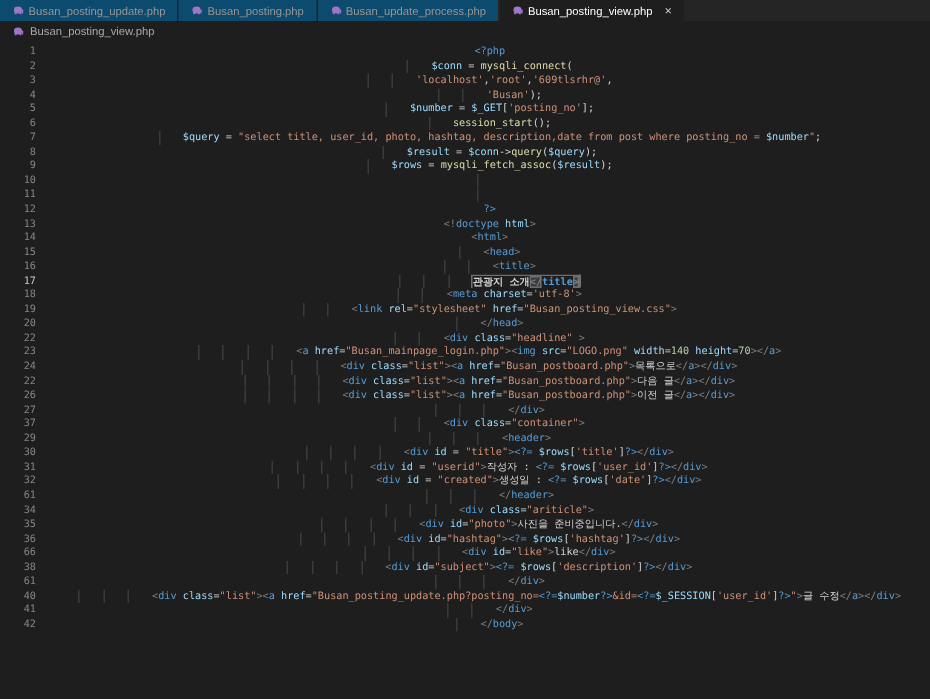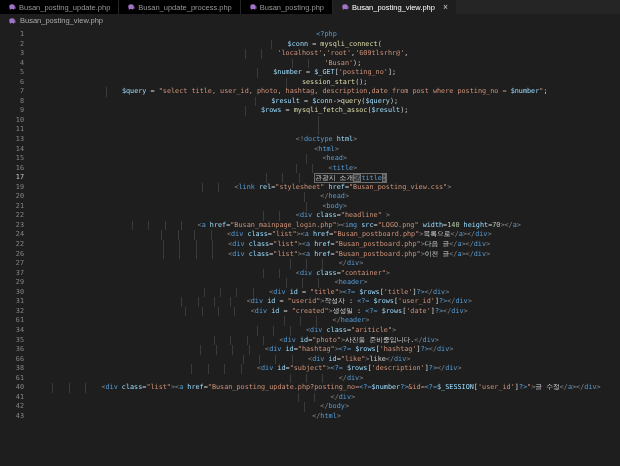--- a/index.html
+++ b/index.html
@@ -1,41 +1,41 @@
 <!DOCTYPE html>
 <html><head>
 <meta charset="utf-8">
 <style>
   html,body{margin:0;padding:0;background:#1e1e1e;}
   .app{width:620px;height:466px;overflow:hidden;background:#1e1e1e;position:relative;
        font-family:"Liberation Sans",sans-serif;}
   
   .tabbar{height:14px;background:#252526;display:flex;align-items:stretch;}
-  .tab{display:flex;align-items:center;gap:3px;padding:0 8px;background:#000000;
+  .tab{display:flex;align-items:center;gap:3px;padding:0 8px;background:#0c4a6e;
        color:#969696;font-size:7.5px;border-right:1px solid #252526;cursor:pointer;white-space:nowrap;}
   .tab.active{background:#1e1e1e;color:#ffffff;}
   .tab-close{margin-left:5px;color:#cccccc;font-size:8.5px;line-height:1;}
   .ficon{display:inline-flex;flex:none;}
   
   .breadcrumb{height:13px;display:flex;align-items:center;gap:4px;padding-left:8px;
               background:#1e1e1e;color:#a9a9a9;font-size:7.5px;}
   
   .editor{padding:3px 0 0 4px;font-family:"DejaVu Sans Mono","Liberation Mono",monospace;
           font-size:6.8px;line-height:9.55px;}
   .row{display:flex;height:9.55px;}
   .ln{flex:none;width:20px;text-align:right;margin-right:9px;color:#858585;user-select:none;}
   .ln.active{color:#c6c6c6;}
   .lc{white-space:pre;flex:1 1 auto;overflow:hidden;text-align:center;}
   .ind{display:inline-block;width:4ch;height:9.55px;border-left:1px solid #3a3a3a;
        vertical-align:top;box-sizing:border-box;}
   .tk-pd{color:#569cd6}.tk-tag{color:#569cd6}.tk-br{color:#808080}
   .tk-attr{color:#9cdcfe}.tk-var{color:#9cdcfe}.tk-fn{color:#dcdcaa}
   .tk-str{color:#ce9178}.tk-pun{color:#d4d4d4}.tk-txt{color:#d4d4d4}.tk-num{color:#b5cea8}
   .tk-match{background:#3a3d41;box-shadow:inset 0 0 0 1px #6e6e6e;}
-  .curbox{outline:1px solid #6e6e6e;}
+  .curbox{outline:1px solid #6e6e6e;font-weight:bold;}
   .cursor{display:inline-block;width:1px;height:8px;background:#d7d7d7;vertical-align:-1px;}
 </style>
 </head>
 <body>
 
 <div class="app">
   <div class="tabbar">
       <div class="tab">
         <span class="ficon">
           <svg width="8" height="8" viewBox="0 0 10 10">
@@ -49,32 +49,32 @@
       </div>
       <div class="tab">
         <span class="ficon">
           <svg width="8" height="8" viewBox="0 0 10 10">
             <ellipse cx="5" cy="4.6" rx="3.4" ry="2.9" fill="#a173c9"></ellipse>
             <rect x="2.2" y="5.5" width="1.6" height="2.6" fill="#a173c9"></rect>
             <rect x="6.2" y="5.5" width="1.6" height="2.6" fill="#a173c9"></rect>
             <rect x="8" y="4.2" width="1.3" height="3.4" rx="0.6" fill="#a173c9"></rect>
           </svg>
         </span>
+        <span>Busan_posting.php</span>
+      </div>
+      <div class="tab">
+        <span class="ficon">
+          <svg width="8" height="8" viewBox="0 0 10 10">
+            <ellipse cx="5" cy="4.6" rx="3.4" ry="2.9" fill="#a173c9"></ellipse>
+            <rect x="2.2" y="5.5" width="1.6" height="2.6" fill="#a173c9"></rect>
+            <rect x="6.2" y="5.5" width="1.6" height="2.6" fill="#a173c9"></rect>
+            <rect x="8" y="4.2" width="1.3" height="3.4" rx="0.6" fill="#a173c9"></rect>
+          </svg>
+        </span>
         <span>Busan_update_process.php</span>
-      </div>
-      <div class="tab">
-        <span class="ficon">
-          <svg width="8" height="8" viewBox="0 0 10 10">
-            <ellipse cx="5" cy="4.6" rx="3.4" ry="2.9" fill="#a173c9"></ellipse>
-            <rect x="2.2" y="5.5" width="1.6" height="2.6" fill="#a173c9"></rect>
-            <rect x="6.2" y="5.5" width="1.6" height="2.6" fill="#a173c9"></rect>
-            <rect x="8" y="4.2" width="1.3" height="3.4" rx="0.6" fill="#a173c9"></rect>
-          </svg>
-        </span>
-        <span>Busan_posting.php</span>
       </div>
       <div class="tab active">
         <span class="ficon">
           <svg width="8" height="8" viewBox="0 0 10 10">
             <ellipse cx="5" cy="4.6" rx="3.4" ry="2.9" fill="#a173c9"></ellipse>
             <rect x="2.2" y="5.5" width="1.6" height="2.6" fill="#a173c9"></rect>
             <rect x="6.2" y="5.5" width="1.6" height="2.6" fill="#a173c9"></rect>
             <rect x="8" y="4.2" width="1.3" height="3.4" rx="0.6" fill="#a173c9"></rect>
           </svg>
         </span>
@@ -132,52 +132,56 @@
       </div>
       <div class="row">
         <span class="ln">10</span>
         <span class="lc"><span class="ind"></span></span>
       </div>
       <div class="row">
         <span class="ln">11</span>
         <span class="lc"><span class="ind"></span></span>
       </div>
       <div class="row">
+        <span class="ln">12</span>
+        <span class="lc"><span class="tk-pd">?&gt;</span></span>
+      </div>
+      <div class="row">
         <span class="ln">13</span>
         <span class="lc"><span class="tk-br">&lt;!</span><span class="tk-tag">doctype</span><span class="tk-txt"> </span><span class="tk-attr">html</span><span class="tk-br">&gt;</span></span>
       </div>
       <div class="row">
         <span class="ln">14</span>
         <span class="lc"><span class="tk-br">&lt;</span><span class="tk-tag">html</span><span class="tk-br">&gt;</span></span>
       </div>
       <div class="row">
         <span class="ln">15</span>
         <span class="lc"><span class="ind"></span><span class="tk-br">&lt;</span><span class="tk-tag">head</span><span class="tk-br">&gt;</span></span>
       </div>
       <div class="row">
         <span class="ln">16</span>
         <span class="lc"><span class="ind"></span><span class="ind"></span><span class="tk-br">&lt;</span><span class="tk-tag">title</span><span class="tk-br">&gt;</span></span>
       </div>
       <div class="row">
         <span class="ln active">17</span>
         <span class="lc"><span class="ind"></span><span class="ind"></span><span class="ind"></span><span class="curbox"><span class="tk-txt">관광지 소개</span><span class="tk-br tk-match">&lt;/</span><span class="tk-tag">title</span><span class="tk-br tk-match">&gt;</span></span><span class="cursor"></span></span>
       </div>
       <div class="row">
+        <span class="ln">18</span>
+        <span class="lc"><span class="ind"></span><span class="ind"></span><span class="tk-br">&lt;</span><span class="tk-tag">meta</span><span class="tk-txt"> </span><span class="tk-attr">charset</span><span class="tk-pun">=</span><span class="tk-str">'utf-8'</span><span class="tk-br">&gt;</span></span>
+      </div>
+      <div class="row">
         <span class="ln">19</span>
         <span class="lc"><span class="ind"></span><span class="ind"></span><span class="tk-br">&lt;</span><span class="tk-tag">link</span><span class="tk-txt"> </span><span class="tk-attr">rel</span><span class="tk-pun">=</span><span class="tk-str">"stylesheet"</span><span class="tk-txt"> </span><span class="tk-attr">href</span><span class="tk-pun">=</span><span class="tk-str">"Busan_posting_view.css"</span><span class="tk-br">&gt;</span></span>
       </div>
       <div class="row">
         <span class="ln">20</span>
         <span class="lc"><span class="ind"></span><span class="tk-br">&lt;/</span><span class="tk-tag">head</span><span class="tk-br">&gt;</span></span>
       </div>
       <div class="row">
-        <span class="ln">21</span>
-        <span class="lc"><span class="ind"></span><span class="tk-br">&lt;</span><span class="tk-tag">body</span><span class="tk-br">&gt;</span></span>
-      </div>
-      <div class="row">
         <span class="ln">22</span>
         <span class="lc"><span class="ind"></span><span class="ind"></span><span class="tk-br">&lt;</span><span class="tk-tag">div</span><span class="tk-txt"> </span><span class="tk-attr">class</span><span class="tk-pun">=</span><span class="tk-str">"headline"</span><span class="tk-txt"> </span><span class="tk-br">&gt;</span></span>
       </div>
       <div class="row">
         <span class="ln">23</span>
         <span class="lc"><span class="ind"></span><span class="ind"></span><span class="ind"></span><span class="ind"></span><span class="tk-br">&lt;</span><span class="tk-tag">a</span><span class="tk-txt"> </span><span class="tk-attr">href</span><span class="tk-pun">=</span><span class="tk-str">"Busan_mainpage_login.php"</span><span class="tk-br">&gt;&lt;</span><span class="tk-tag">img</span><span class="tk-txt"> </span><span class="tk-attr">src</span><span class="tk-pun">=</span><span class="tk-str">"LOGO.png"</span><span class="tk-txt"> </span><span class="tk-attr">width</span><span class="tk-pun">=</span><span class="tk-num">140</span><span class="tk-txt"> </span><span class="tk-attr">height</span><span class="tk-pun">=</span><span class="tk-num">70</span><span class="tk-br">&gt;&lt;/</span><span class="tk-tag">a</span><span class="tk-br">&gt;</span></span>
       </div>
       <div class="row">
         <span class="ln">24</span>
         <span class="lc"><span class="ind"></span><span class="ind"></span><span class="ind"></span><span class="ind"></span><span class="tk-br">&lt;</span><span class="tk-tag">div</span><span class="tk-txt"> </span><span class="tk-attr">class</span><span class="tk-pun">=</span><span class="tk-str">"list"</span><span class="tk-br">&gt;&lt;</span><span class="tk-tag">a</span><span class="tk-txt"> </span><span class="tk-attr">href</span><span class="tk-pun">=</span><span class="tk-str">"Busan_postboard.php"</span><span class="tk-br">&gt;</span><span class="tk-txt">목록으로</span><span class="tk-br">&lt;/</span><span class="tk-tag">a</span><span class="tk-br">&gt;&lt;/</span><span class="tk-tag">div</span><span class="tk-br">&gt;</span></span>
@@ -246,19 +250,15 @@
         <span class="ln">40</span>
         <span class="lc"><span class="ind"></span><span class="ind"></span><span class="ind"></span><span class="tk-br">&lt;</span><span class="tk-tag">div</span><span class="tk-txt"> </span><span class="tk-attr">class</span><span class="tk-pun">=</span><span class="tk-str">"list"</span><span class="tk-br">&gt;&lt;</span><span class="tk-tag">a</span><span class="tk-txt"> </span><span class="tk-attr">href</span><span class="tk-pun">=</span><span class="tk-str">"Busan_posting_update.php?posting_no=</span><span class="tk-pd">&lt;?=</span><span class="tk-var">$number</span><span class="tk-pd">?&gt;</span><span class="tk-str">&amp;id=</span><span class="tk-pd">&lt;?=</span><span class="tk-var">$_SESSION</span><span class="tk-pun">[</span><span class="tk-str">'user_id'</span><span class="tk-pun">]</span><span class="tk-pd">?&gt;</span><span class="tk-str">"</span><span class="tk-br">&gt;</span><span class="tk-txt">글 수정</span><span class="tk-br">&lt;/</span><span class="tk-tag">a</span><span class="tk-br">&gt;&lt;/</span><span class="tk-tag">div</span><span class="tk-br">&gt;</span></span>
       </div>
       <div class="row">
         <span class="ln">41</span>
         <span class="lc"><span class="ind"></span><span class="ind"></span><span class="tk-br">&lt;/</span><span class="tk-tag">div</span><span class="tk-br">&gt;</span></span>
       </div>
       <div class="row">
         <span class="ln">42</span>
         <span class="lc"><span class="ind"></span><span class="tk-br">&lt;/</span><span class="tk-tag">body</span><span class="tk-br">&gt;</span></span>
-      </div>
-      <div class="row">
-        <span class="ln">43</span>
-        <span class="lc"><span class="tk-br">&lt;/</span><span class="tk-tag">html</span><span class="tk-br">&gt;</span></span>
       </div>
     </div>
 </div>
 
 </body></html>

